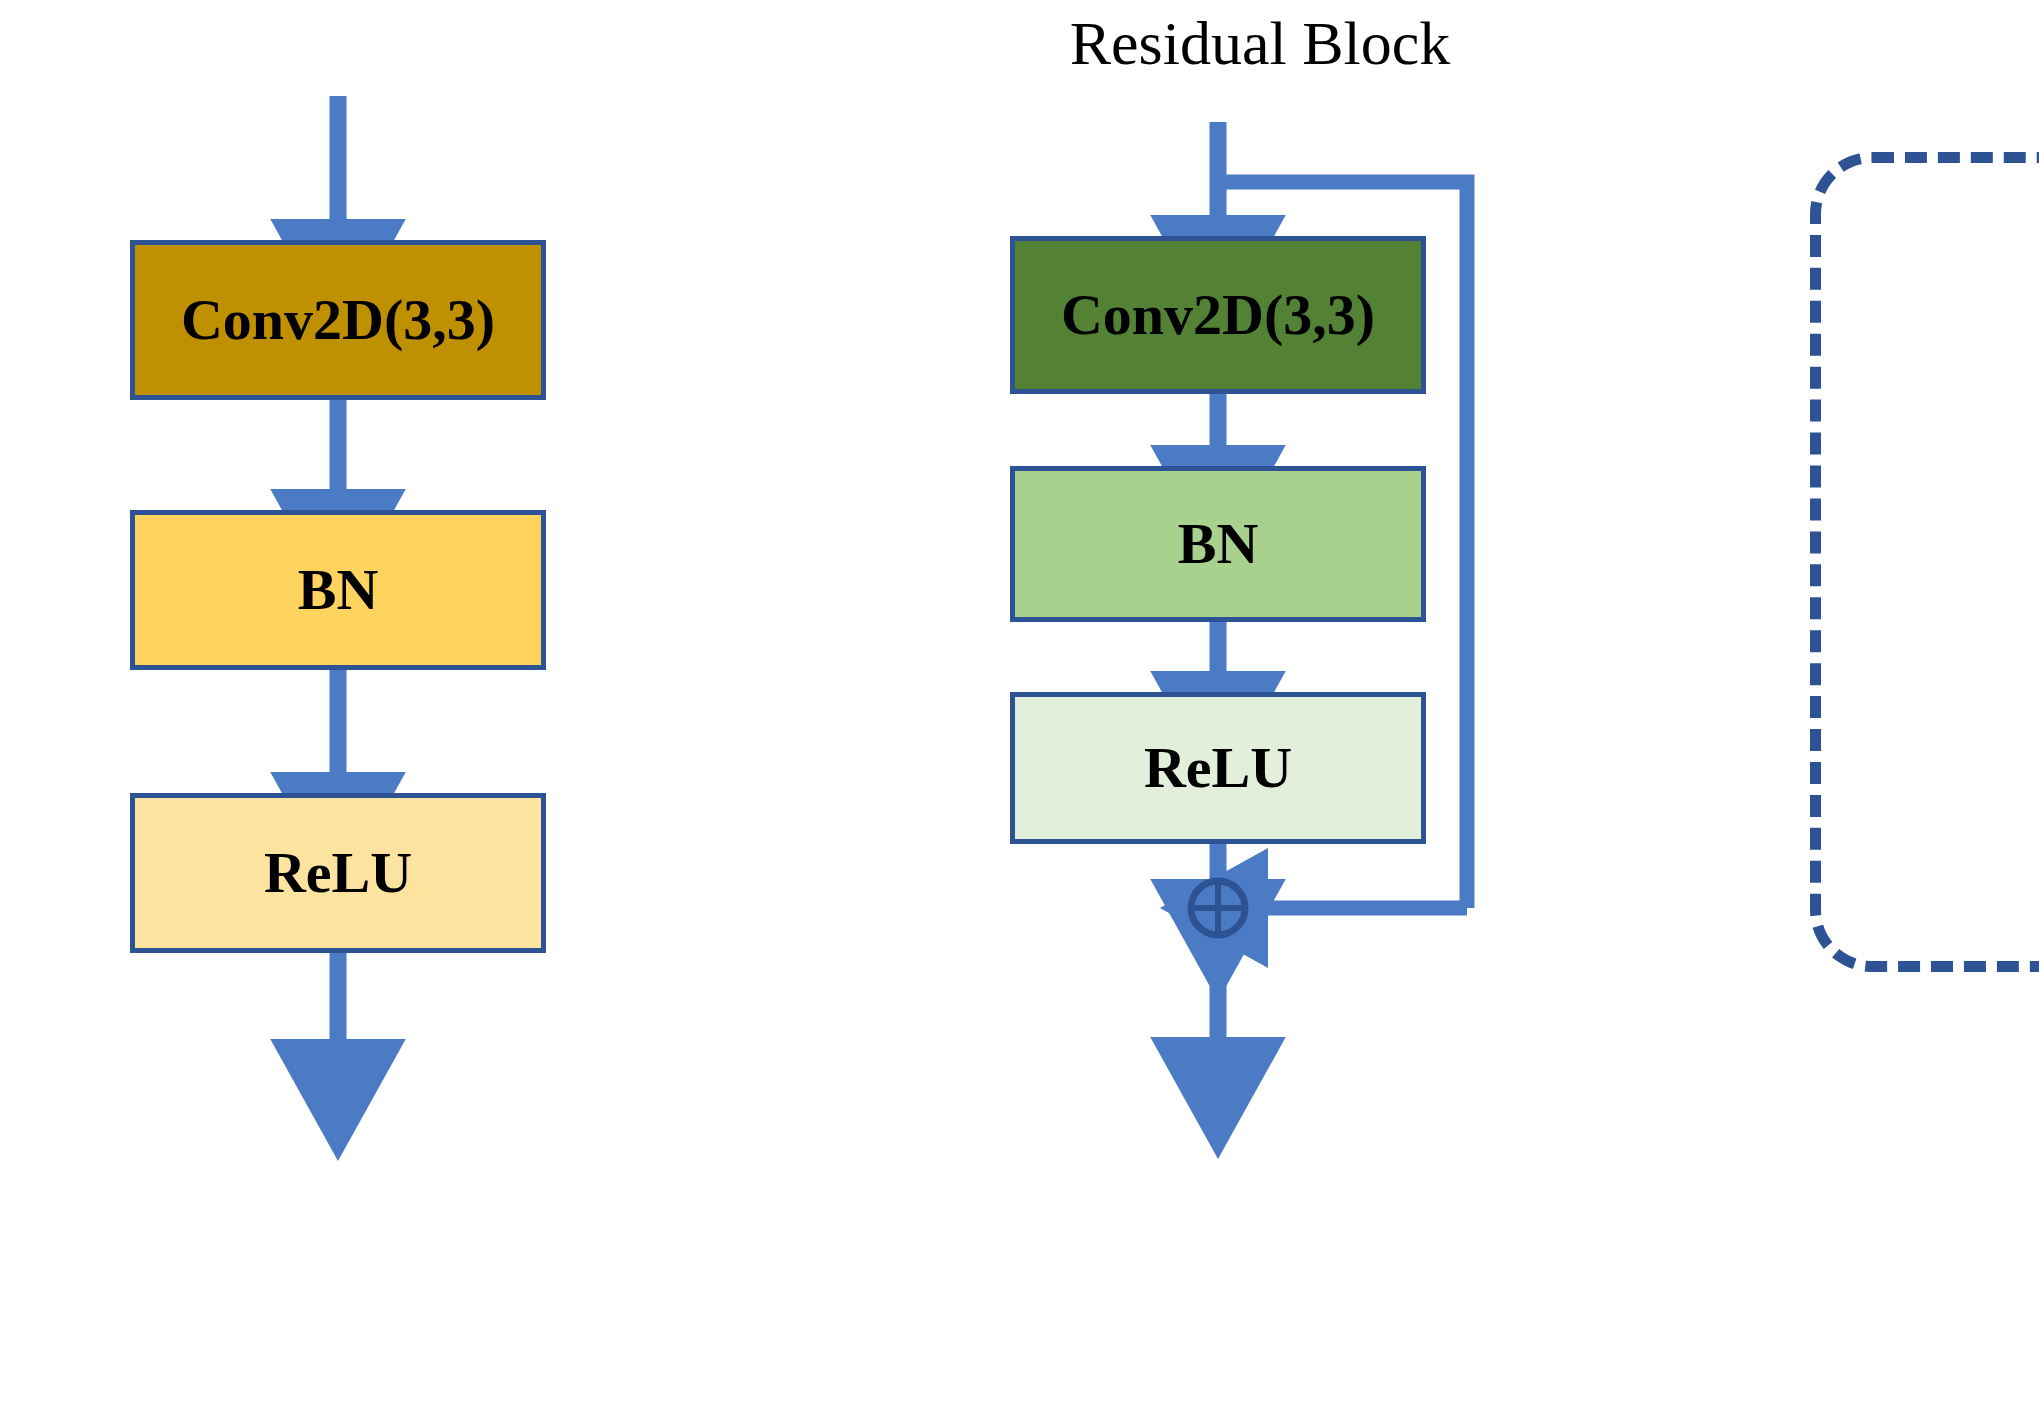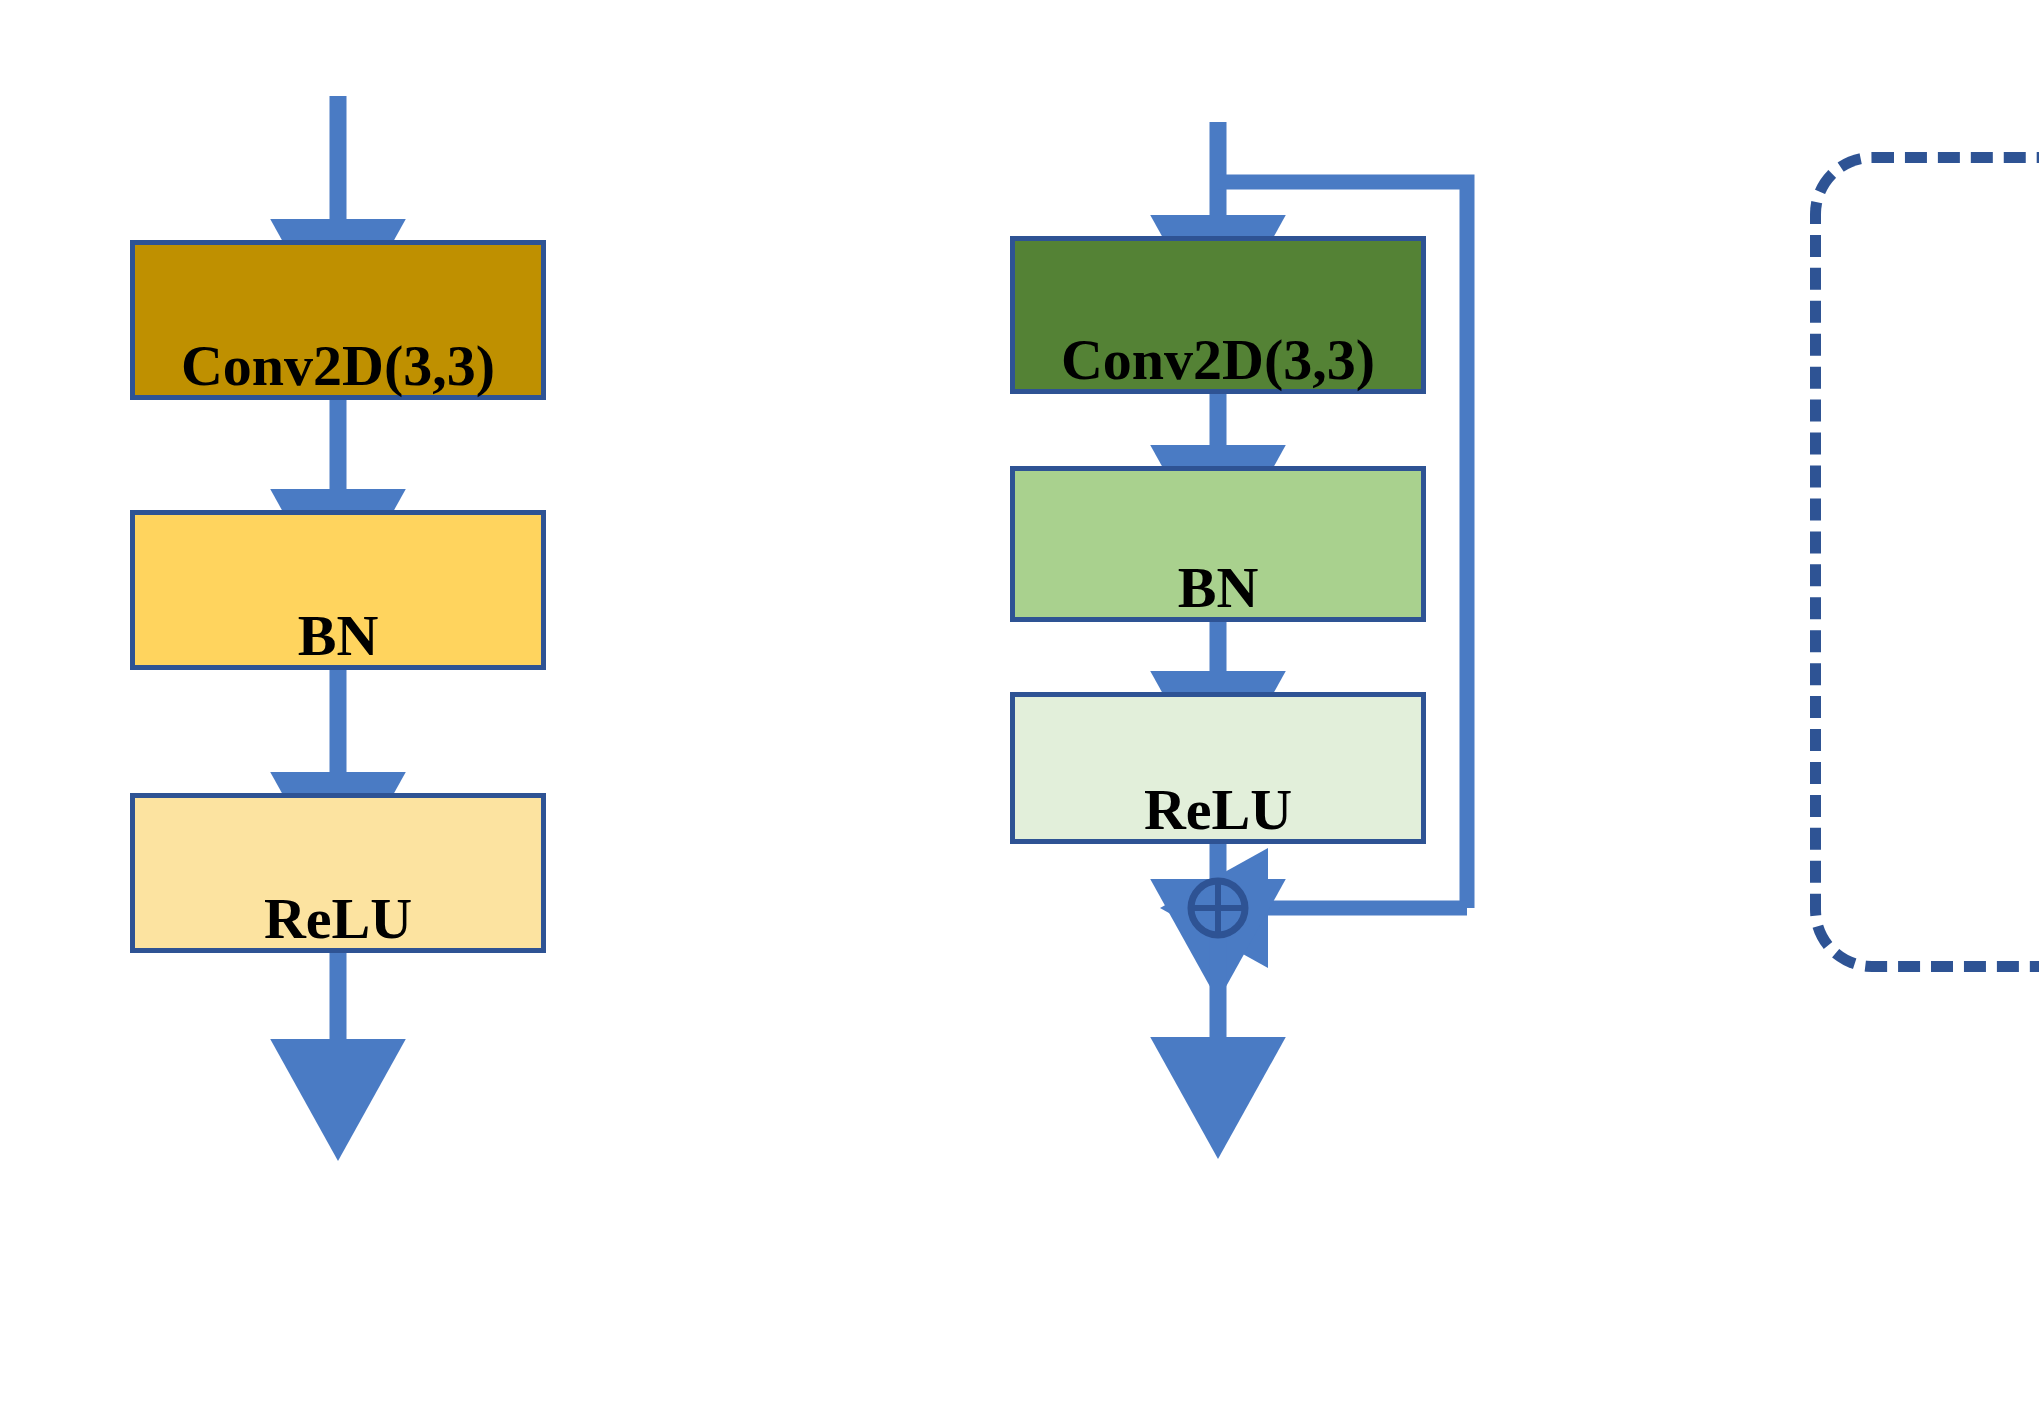--- a/index.html
+++ b/index.html
@@ -15,21 +15,21 @@
          letter-spacing:0px;white-space:nowrap;}
   #panel-conv .title{left:-6px;}
   #panel-res .title{left:110px;width:540px;}
 
   .dashbox{position:absolute;box-sizing:border-box;border-radius:62px;
            border:11px dashed #2E5394;background:transparent;}
   #dash-conv{left:38px;top:152px;width:600px;height:840px;}
   #dash-res{left:930px;top:152px;width:600px;height:820px;}
 
   .nbox{position:absolute;box-sizing:border-box;border:5px solid #2E5394;
-        display:flex;align-items:flex-end;justify-content:center;
+        display:flex;align-items:center;justify-content:center;
         font-weight:bold;color:#000;font-size:58px;line-height:1;}
 
   
   #box-conv-conv2d{left:130px;top:240px;width:416px;height:160px;background:#BF9000;}
   #box-conv-bn    {left:130px;top:510px;width:416px;height:160px;background:#FFD45E;}
   #box-conv-relu  {left:130px;top:793px;width:416px;height:160px;background:#FCE3A0;}
 
   
   #box-res-conv2d{left:1010px;top:236px;width:416px;height:158px;background:#548235;}
   #box-res-bn    {left:1010px;top:466px;width:416px;height:156px;background:#A9D18E;}
@@ -99,20 +99,21 @@
     <span>Conv2D(3,3)</span>
   </div>
   <div class="nbox" id="box-conv-bn">
     <span>BN</span>
   </div>
   <div class="nbox" id="box-conv-relu">
     <span>ReLU</span>
   </div>
 
   <div class="panel" id="panel-res">
+    <div class="title">Residual Block</div>
     <div class="dashbox" id="dash-res"></div>
   </div>
 
   <div class="nbox" id="box-res-conv2d">
     <span>Conv2D(3,3)</span>
   </div>
   <div class="nbox" id="box-res-bn">
     <span>BN</span>
   </div>
   <div class="nbox" id="box-res-relu">

